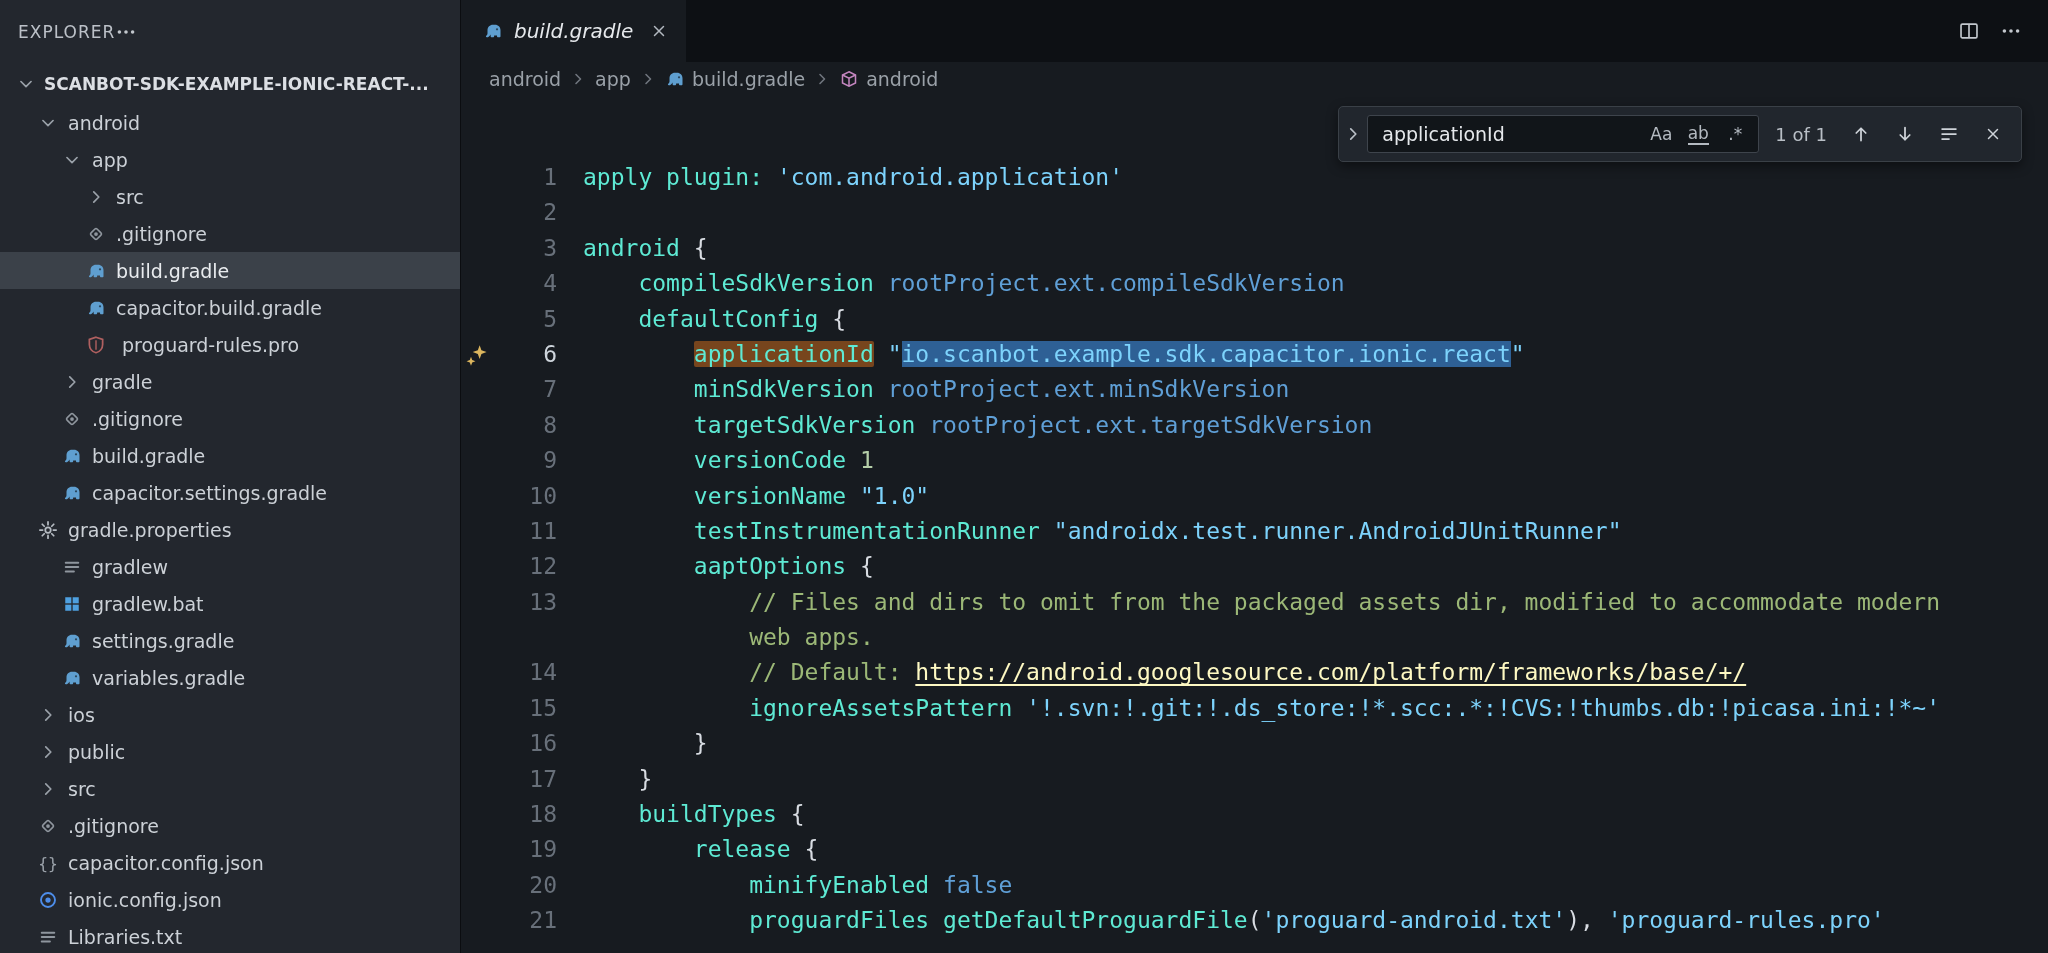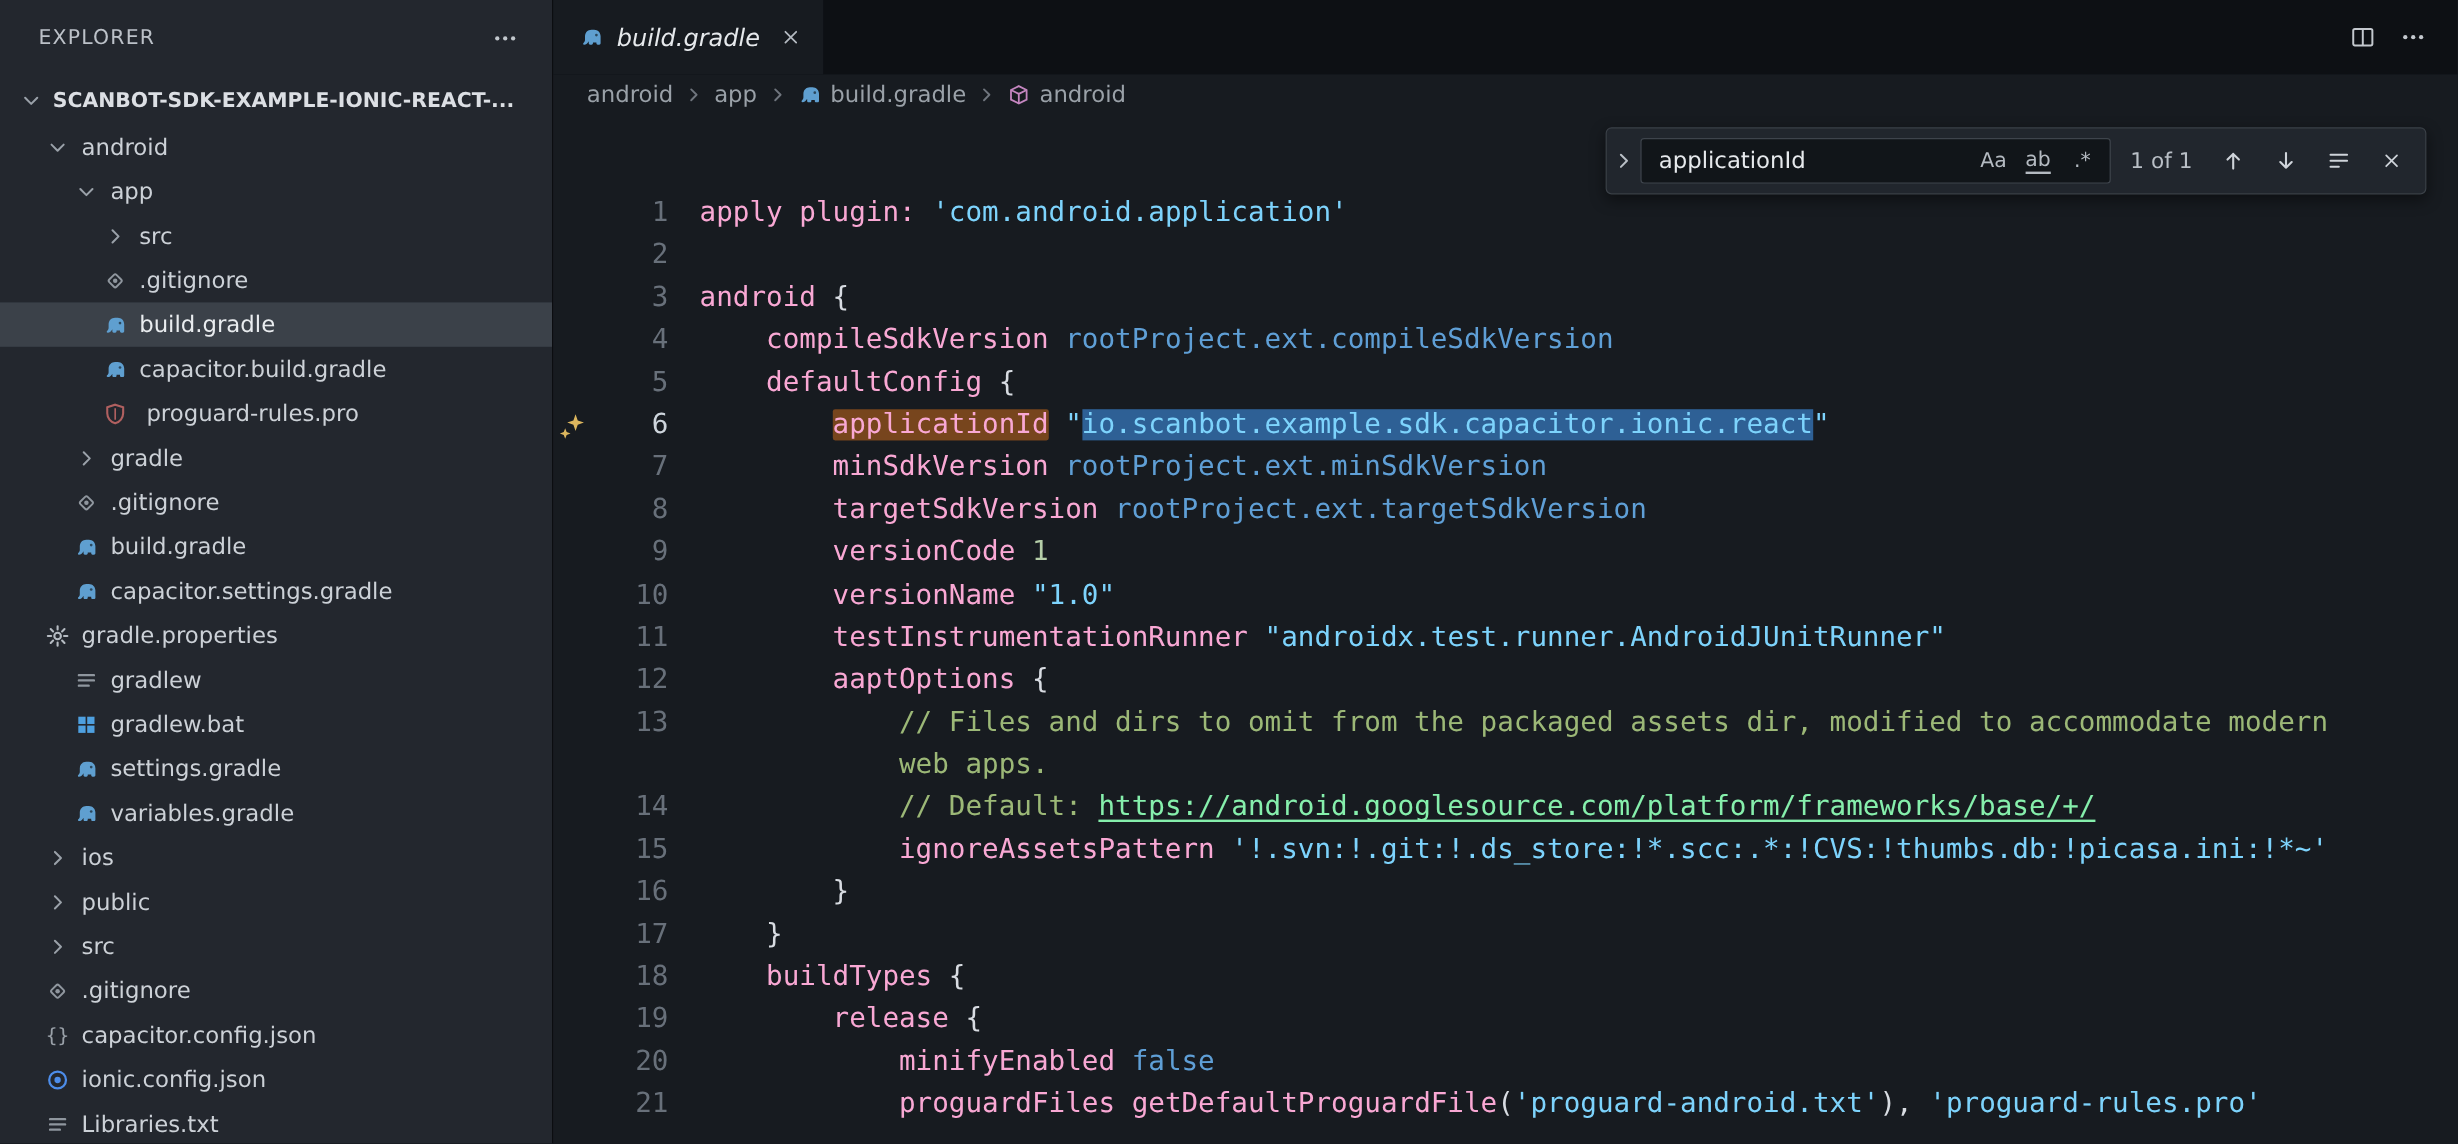--- a/index.html
+++ b/index.html
@@ -6,21 +6,21 @@
   body{
     width:2048px;height:953px;overflow:hidden;
     background:#171b20;
     font-family:"DejaVu Sans","Liberation Sans",sans-serif;
     color:#d8dce2;
   }
   #app{display:flex;width:100%;height:100%}
 
   
   #sidebar{width:460px;flex:none;background:#23272e;border-right:1px solid #0b0d10;display:flex;flex-direction:column;overflow:hidden}
-  .explorer-header{height:64px;flex:none;display:flex;align-items:center;justify-content:space-between;padding:0 28px 0 32px}
+  .explorer-header{height:64px;flex:none;display:flex;align-items:center;justify-content:flex-start;padding:0 28px 0 18px}
   .explorer-title{font-size:17px;letter-spacing:1px;color:#bcc1c8}
   .header-more{color:#c2c7cd;cursor:pointer;display:flex}
   .root-row{height:40px;flex:none;display:flex;align-items:center;gap:6px;padding-left:14px;font-weight:bold;font-size:17px;color:#dcdfe4;white-space:nowrap;overflow:hidden;cursor:pointer}
   #tree{flex:1;overflow:hidden}
   .tree-row{height:37px;display:flex;align-items:center;gap:8px;font-size:19px;color:#ccd1d7;cursor:pointer;white-space:nowrap;overflow:hidden}
   .tree-row.selected{background:#3b4149;color:#e9ecef}
   .twisty{width:24px;flex:none;display:flex;justify-content:center;color:#9aa1a9}
   .ficon{width:24px;flex:none;display:flex;justify-content:center;align-items:center}
   .ic-gradle{color:#5f9fd0}.ic-git{color:#8f969e}.ic-shield{color:#b06060}.ic-gear{color:#b5bbc2}
   .ic-file-lines{color:#8f969e}.ic-windows{color:#4ea0e0}.ic-braces{color:#9aa1a9}.ic-ionic{color:#4d8dea}
@@ -55,27 +55,27 @@
   .find-nav-btn{width:36px;height:36px;display:flex;align-items:center;justify-content:center;color:#ced3d9;border-radius:4px;cursor:pointer}
 
   
   #code{padding-top:64px;font-family:"DejaVu Sans Mono","Liberation Mono",monospace;font-size:23px}
   .code-row{display:flex;height:35.4px;line-height:35.4px;white-space:pre;position:relative}
   .gutter{width:122px;flex:none;text-align:right;padding-right:26px;box-sizing:border-box;color:#68707a}
   .code-row.active .gutter{color:#ced5dc}
   .line{flex:1;min-width:0}
   .sparkle{position:absolute;left:4px;top:6px;display:flex;cursor:pointer}
   .tk-fg{color:#d8dce2}
-  .tk-id{color:#f9a8d4}
+  .tk-id{color:#5eead4}
   .tk-str{color:#7dd3fc}
   .tk-prop{color:#5f9fd6}
   .tk-num{color:#b5cea8}
   .tk-kw{color:#5f9fd6}
   .tk-cmt{color:#9cb877}
-  .tk-link{color:#86efac;text-decoration:underline;text-underline-offset:4px;cursor:pointer}
+  .tk-link{color:#fef9c3;text-decoration:underline;text-underline-offset:4px;cursor:pointer}
   .hl-m{background:#77451d;border-radius:2px}
   .hl-s{background:#2e6095}
 </style>
 </head>
 <body>
 
 <div id="app" data-name="vscode-window">
 
   <aside id="sidebar" data-name="explorer-sidebar">
     <div class="explorer-header" data-name="explorer-header">

